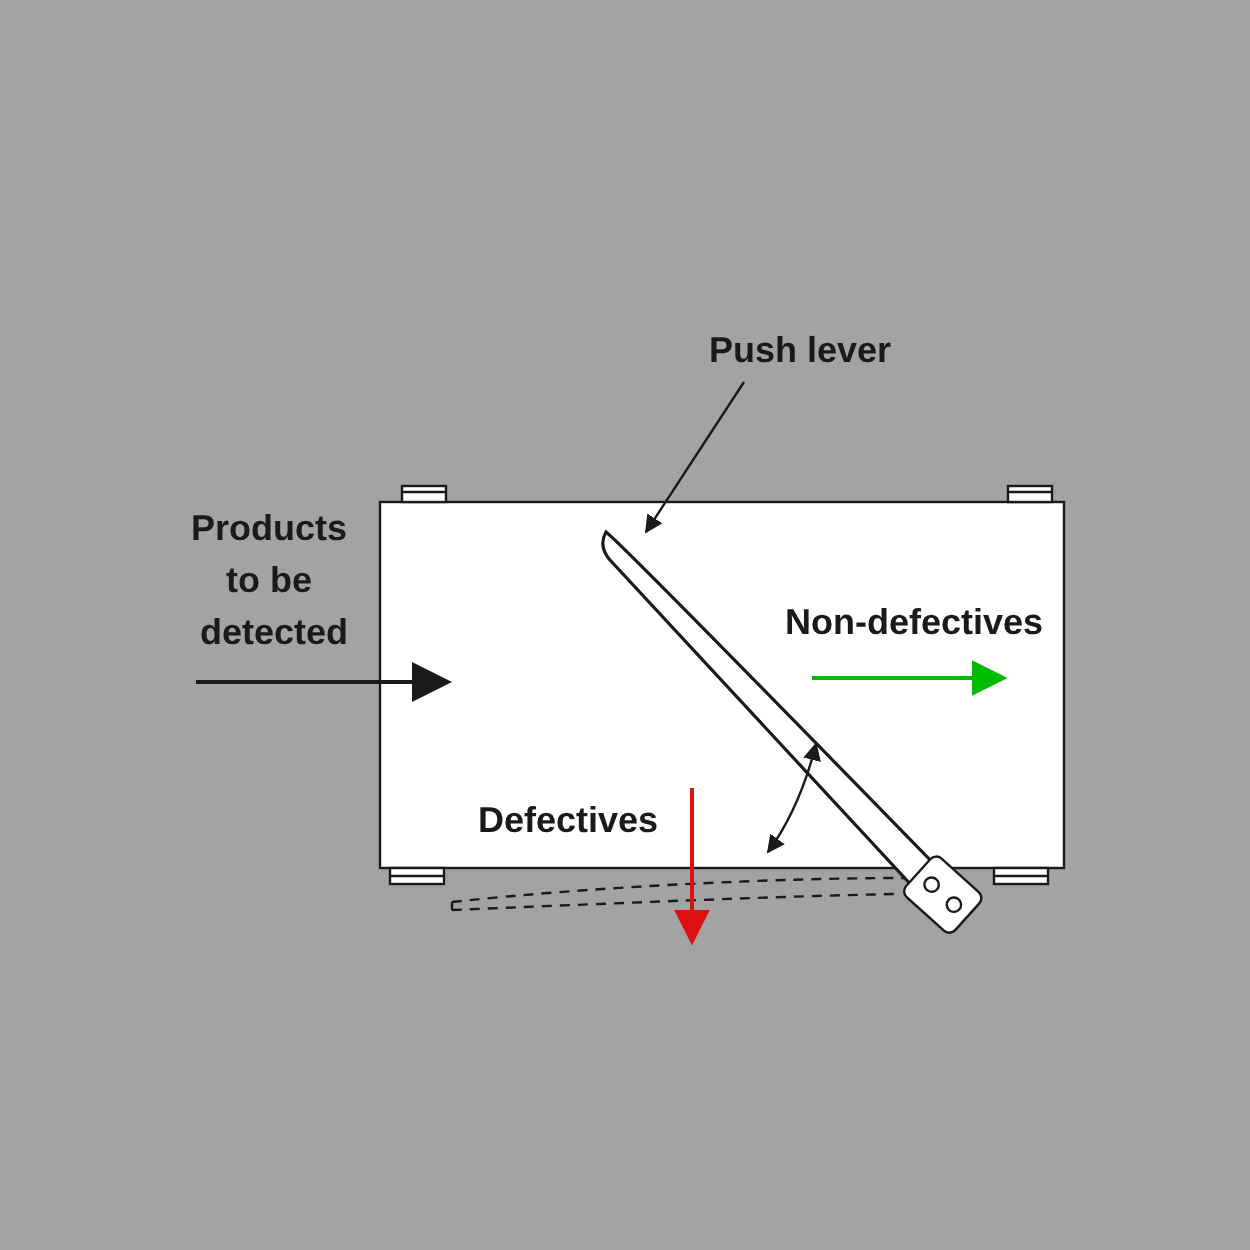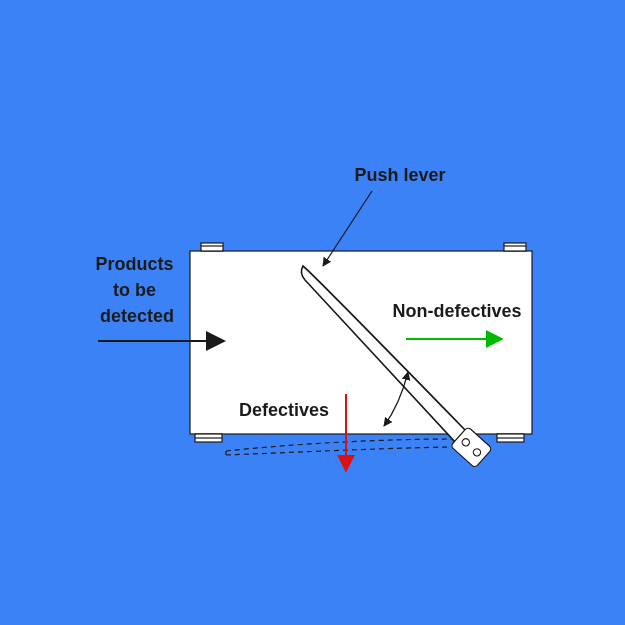--- a/index.html
+++ b/index.html
@@ -7,21 +7,21 @@
     padding: 0;
     background: #ffffff;
     width: 625px;
     height: 625px;
     overflow: hidden;
   }
   .stage {
     position: relative;
     width: 625px;
     height: 625px;
-    background: #3b82f6;
+    background: #a3a3a3;
   }
   svg { display: block; }
   .lbl {
     font-family: "Liberation Sans", sans-serif;
     font-weight: bold;
     font-size: 18px;
     fill: #1a1a1a;
   }
   .thin  { stroke: #1a1a1a; stroke-width: 1.2; fill: none; }
   .thick { stroke: #1a1a1a; stroke-width: 1.6; fill: none; }

